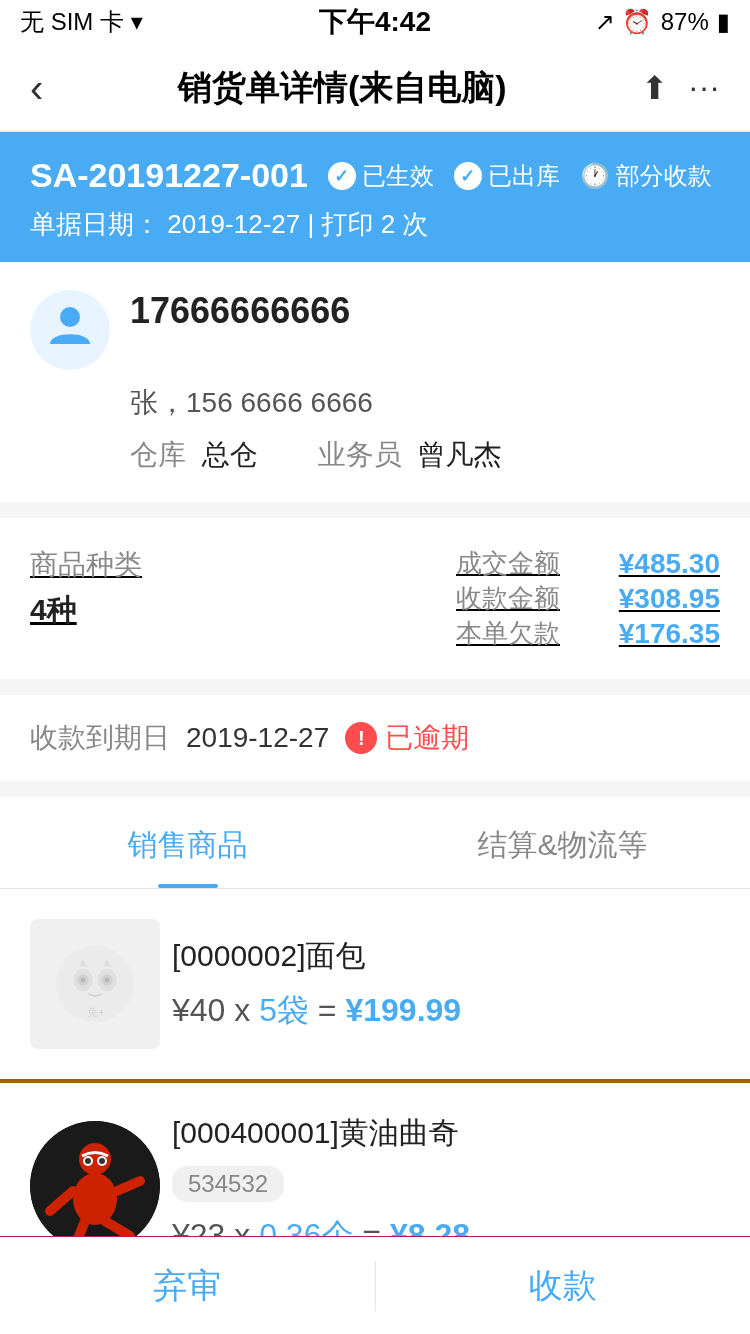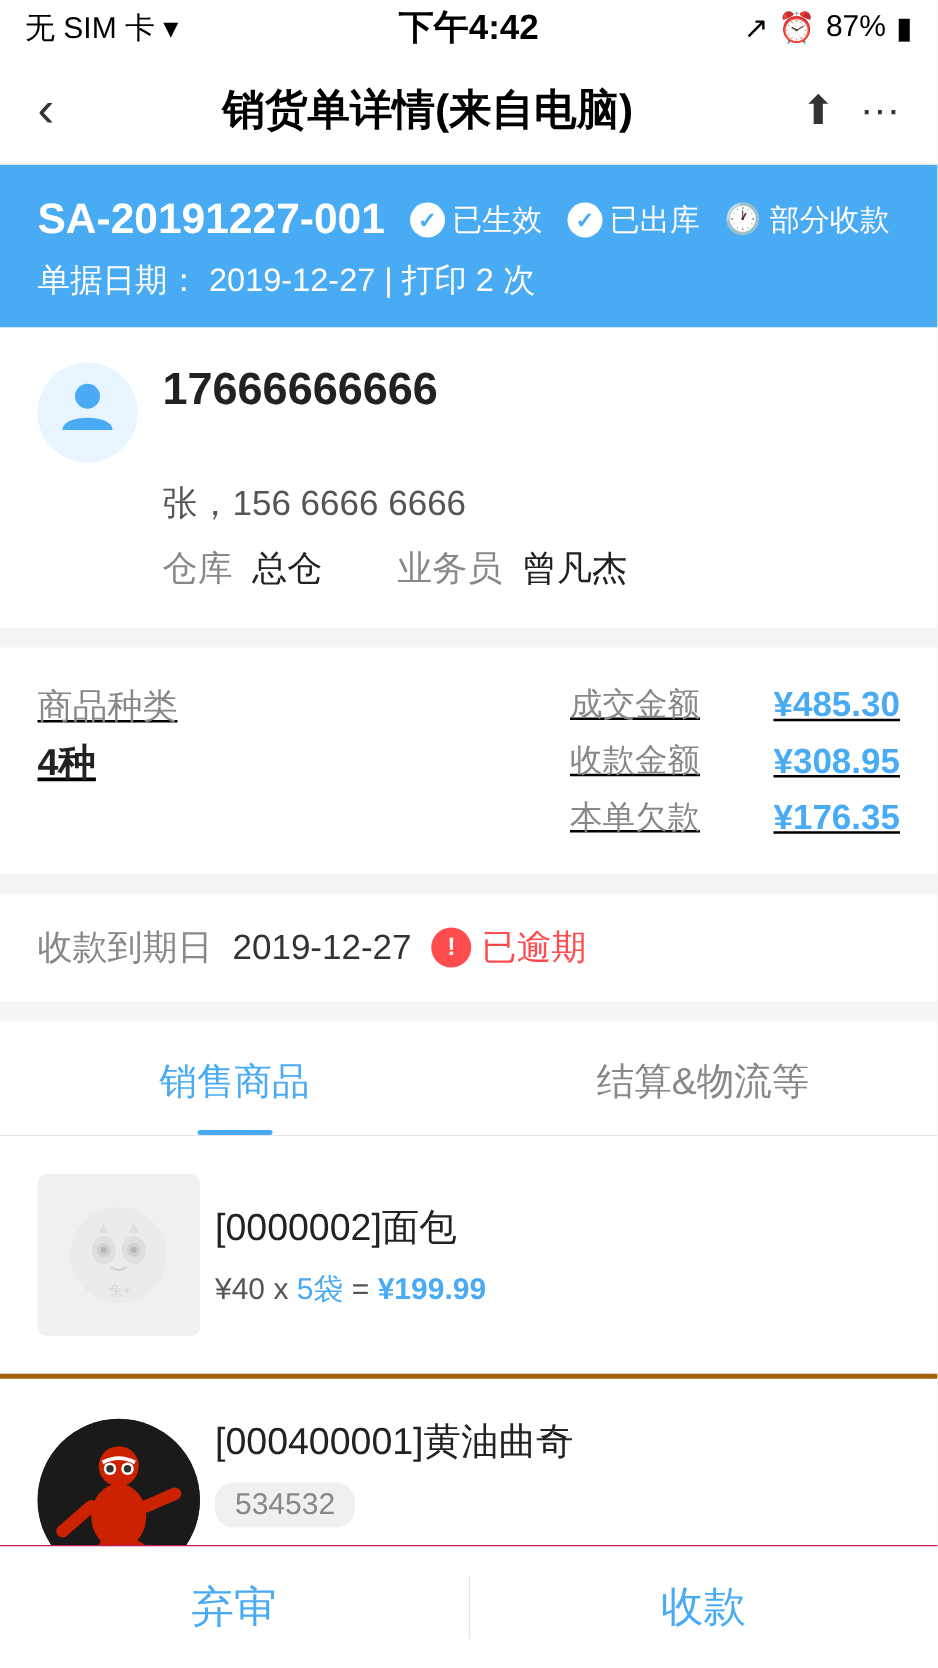--- a/index.html
+++ b/index.html
@@ -162,21 +162,20 @@
       display: flex;
       flex-direction: column;
       gap: 6px;
     }
     .stats-label { font-size: 28px; color: #888; }
     .stats-value-bold { font-size: 30px; color: #222; font-weight: 600; }
     .stats-right {
       display: flex;
       flex-direction: column;
       align-items: flex-end;
-      gap: 10px;
     }
     .stats-row {
       display: flex;
       align-items: center;
       gap: 30px;
     }
     .stats-row-label { font-size: 26px; color: #888; }
     .stats-row-value { font-size: 28px; color: #4AABF5; font-weight: 600; min-width: 130px; text-align: right; }
 
     
@@ -278,21 +277,21 @@
     .product-sku {
       display: inline-block;
       background: #f0f0f0;
       color: #888;
       font-size: 24px;
       padding: 4px 16px;
       border-radius: 15px;
       width: fit-content;
     }
     .product-price {
-      font-size: 24px;
+      font-size: 32px;
       color: #555;
     }
     .product-price .qty { color: #4AABF5; }
     .product-price .total { color: #4AABF5; font-weight: 600; }
 
     
     .bottom-bar {
       position: fixed;
       bottom: 0;
       left: 0;

